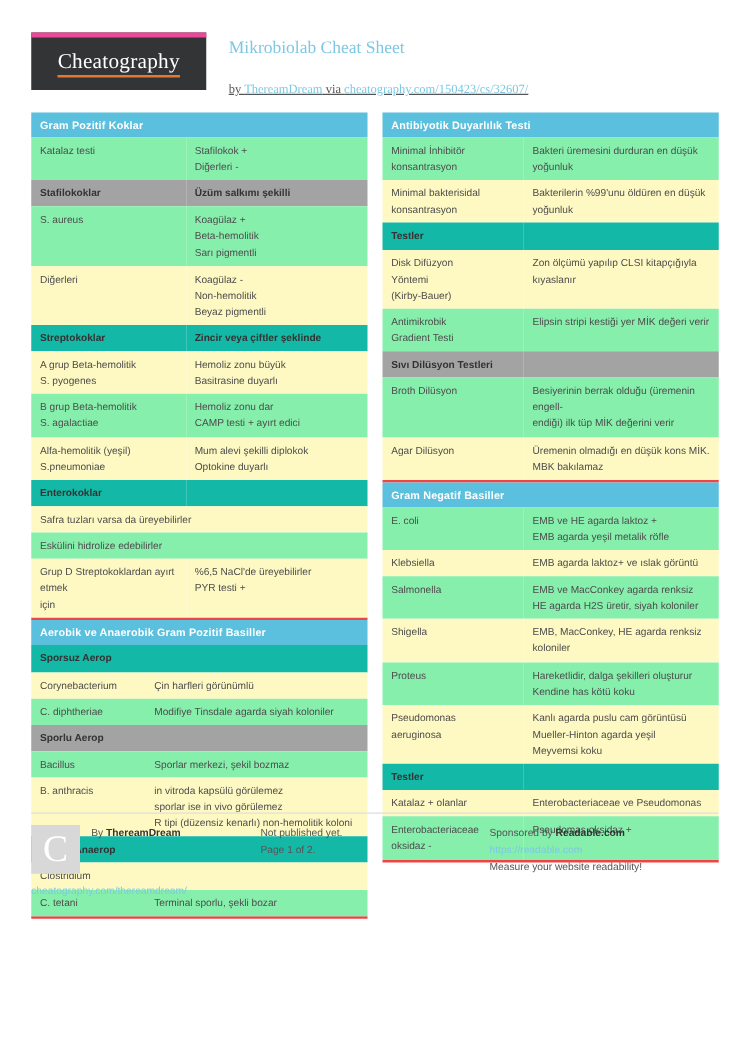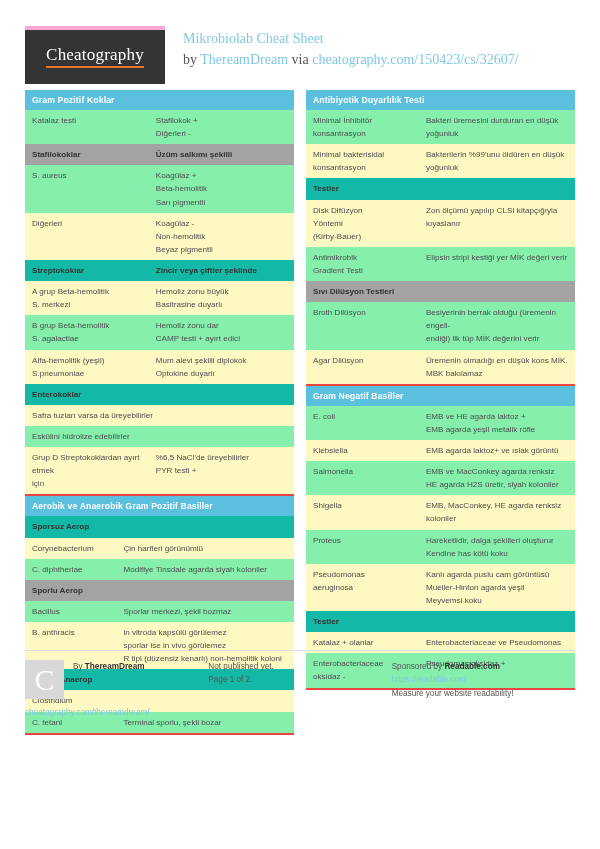--- a/index.html
+++ b/index.html
@@ -21,23 +21,23 @@
 
   
   .header {
     display: flex;
     align-items: flex-start;
     height: 56px;
     margin-bottom: 8px;
   }
   .logo-box {
     width: 140px;
-    height: 58px;
+    height: 46px;
     background: #333436;
-    border-top: 4px solid #f9a8d4;
+    border-top: 4px solid #ec4899;
     display: flex;
     align-items: center;
     justify-content: center;
     flex: none;
   }
   .logo-text {
     font-family: "Liberation Serif", serif;
     color: #ffffff;
     font-size: 17px;
     letter-spacing: .2px;
@@ -50,24 +50,25 @@
     padding-top: 4px;
   }
   .sheet-title {
     font-family: "Liberation Serif", serif;
     font-size: 14px;
     color: #7ec8e3;
     line-height: 1.35;
   }
   .byline {
     font-family: "Liberation Serif", serif;
-    font-size: 14px;
+    font-size: 10px;
     color: #555;
     line-height: 1.4;
-    margin-top: 1px;
+    margin-top: 16px;
+    text-decoration: underline;
   }
   .byline .lnk { color: #7ec8e3; }
   .byline .via { color: #555; }
 
   
   .columns {
     display: flex;
     gap: 12px;
     align-items: flex-start;
   }
@@ -217,21 +218,21 @@
                 <td class="k">
                   <span class="line">Streptokoklar</span>
                 </td>
                 <td class="v">
                   <span class="line">Zincir veya çiftler şeklinde</span>
                 </td>
               </tr>
               <tr class="even">
                 <td class="k">
                   <span class="line">A grup Beta-hemolitik</span>
-                  <span class="line">S. merkezi</span>
+                  <span class="line">S. pyogenes</span>
                 </td>
                 <td class="v">
                   <span class="line">Hemoliz zonu büyük</span>
                   <span class="line">Basitrasine duyarlı</span>
                 </td>
               </tr>
               <tr class="odd">
                 <td class="k">
                   <span class="line">B grup Beta-hemolitik</span>
                   <span class="line">S. agalactiae</span>

